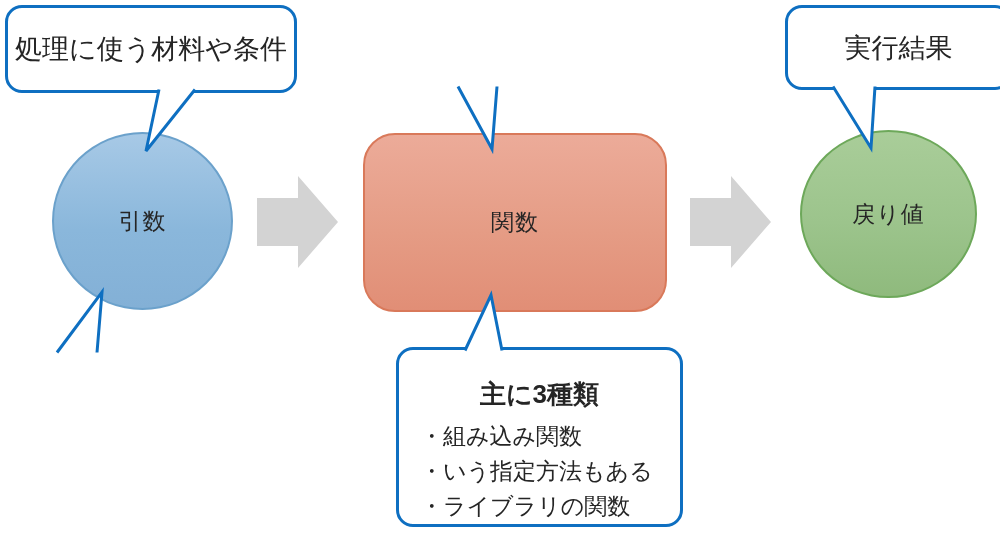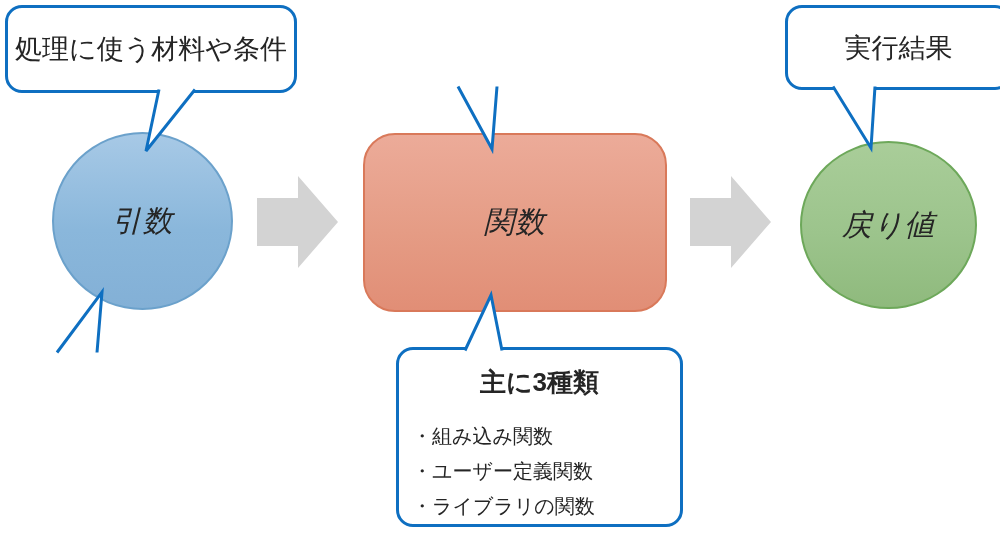--- a/index.html
+++ b/index.html
@@ -7,58 +7,58 @@
     --text:#222222;
     --arrow-fill:#d3d3d3;
   }
   html,body{margin:0;padding:0;background:#ffffff;}
   body{font-family:"Liberation Sans", sans-serif;color:var(--text);}
   .canvas{
     position:relative;width:1000px;height:536px;background:#ffffff;overflow:hidden;
   }
   
   .shape{position:absolute;display:flex;align-items:center;justify-content:center;box-sizing:border-box;}
-  .shape .shape-label{font-size:30px;letter-spacing:1px;color:#252525;font-style:italic;}
+  .shape .shape-label{font-size:23px;letter-spacing:1px;color:#252525;}
   .circle-arg{
     left:52px;top:132px;width:181px;height:178px;border-radius:50%;
     background:linear-gradient(180deg,#a7c9e6 0%,#8ab7db 55%,#83b0d6 100%);
     border:2px solid #6ba1cb;
   }
   .rect-func{
     left:363px;top:133px;width:304px;height:179px;border-radius:32px;
     background:linear-gradient(180deg,#ecab99 0%,#e59c85 55%,#e18e76 100%);
     border:2px solid #d9795a;
   }
   .circle-ret{
-    left:800px;top:141px;width:177px;height:168px;border-radius:50%;
+    left:800px;top:130px;width:177px;height:168px;border-radius:50%;
     background:linear-gradient(180deg,#a9cd99 0%,#9cc48c 55%,#8fba7d 100%);
     border:2px solid #6da85a;
   }
   
   .callout{
     position:absolute;box-sizing:border-box;background:#ffffff;
     border:3px solid var(--callout-border);border-radius:17px;
     display:flex;align-items:center;justify-content:center;
     font-size:27px;line-height:36px;color:#252525;text-align:center;
   }
   .co-materials{left:5px;top:5px;width:292px;height:88px;}
   .co-process{left:369px;top:5px;width:296px;height:85px;}
   .co-result{left:785px;top:5px;width:227px;height:85px;}
   .co-keyword{
     left:4px;top:349px;width:297px;height:105px;
     flex-direction:column;align-items:flex-start;justify-content:center;
     padding-left:13px;text-align:left;line-height:37px;
   }
   .co-types{
     left:396px;top:347px;width:287px;height:180px;
-    flex-direction:column;align-items:stretch;justify-content:space-between;
+    flex-direction:column;align-items:stretch;justify-content:flex-end;
     padding-top:16px;text-align:left;
   }
   .co-types .types-title{font-weight:bold;font-size:26px;line-height:32px;text-align:center;}
-  .co-types .types-list{margin-top:9px;padding-left:13px;font-size:20px;line-height:35px;}
+  .co-types .types-list{margin-top:9px;padding-left:21px;font-size:23px;line-height:35px;}
   
   .overlay{position:absolute;left:0;top:0;width:1000px;height:536px;pointer-events:none;}
 </style>
 </head>
 <body>
 
 <div class="canvas">
 
   <div class="shape circle-arg">
     <span class="shape-label">引数</span>
@@ -79,21 +79,21 @@
 
   <div class="callout co-result">
     <span>実行結果</span>
   </div>
 
 
   <div class="callout co-types">
     <div class="types-title">主に3種類</div>
     <div class="types-list">
       <div>・組み込み関数</div>
-      <div>・ユーザー定義関数</div>
+      <div>・いう指定方法もある</div>
       <div>・ライブラリの関数</div>
     </div>
   </div>
 
   <svg class="overlay" viewBox="0 0 1000 536" xmlns="http://www.w3.org/2000/svg">
 
     <polygon points="257,198 298,198 298,176 338,222 298,268 298,246 257,246" style="fill:var(--arrow-fill)"></polygon>
     <polygon points="690,198 731,198 731,176 771,222 731,268 731,246 690,246" style="fill:var(--arrow-fill)"></polygon>
 
     <path d="M 159 89.5 L 146 151 L 195 89.5" style="fill:#ffffff;stroke:var(--callout-border);stroke-width:3"></path>

